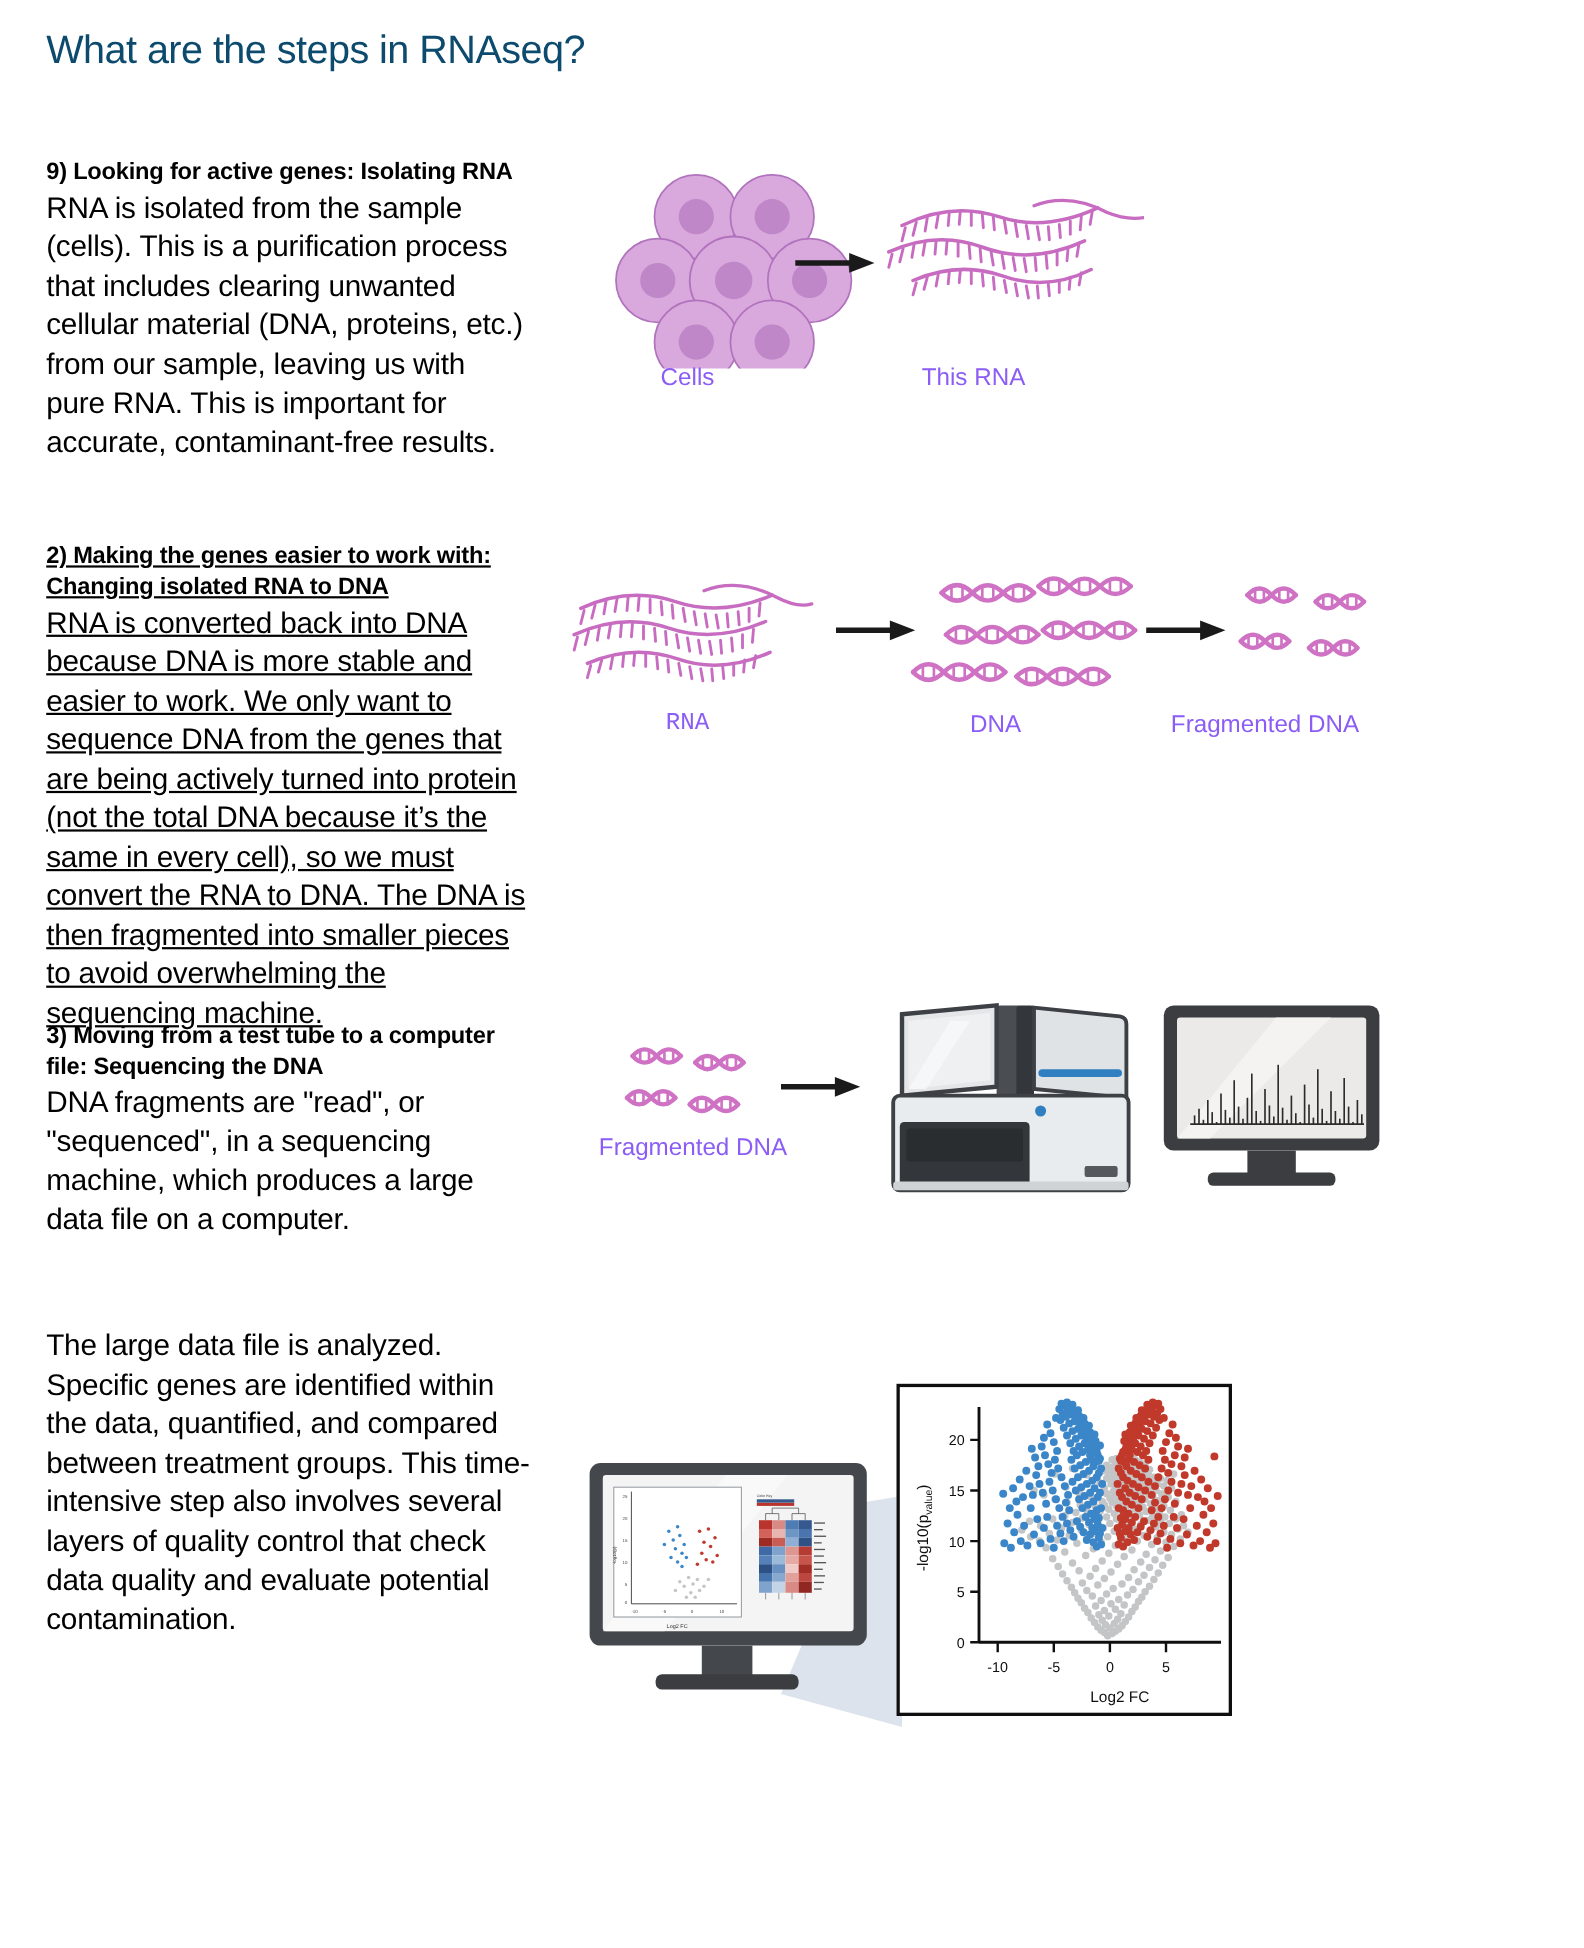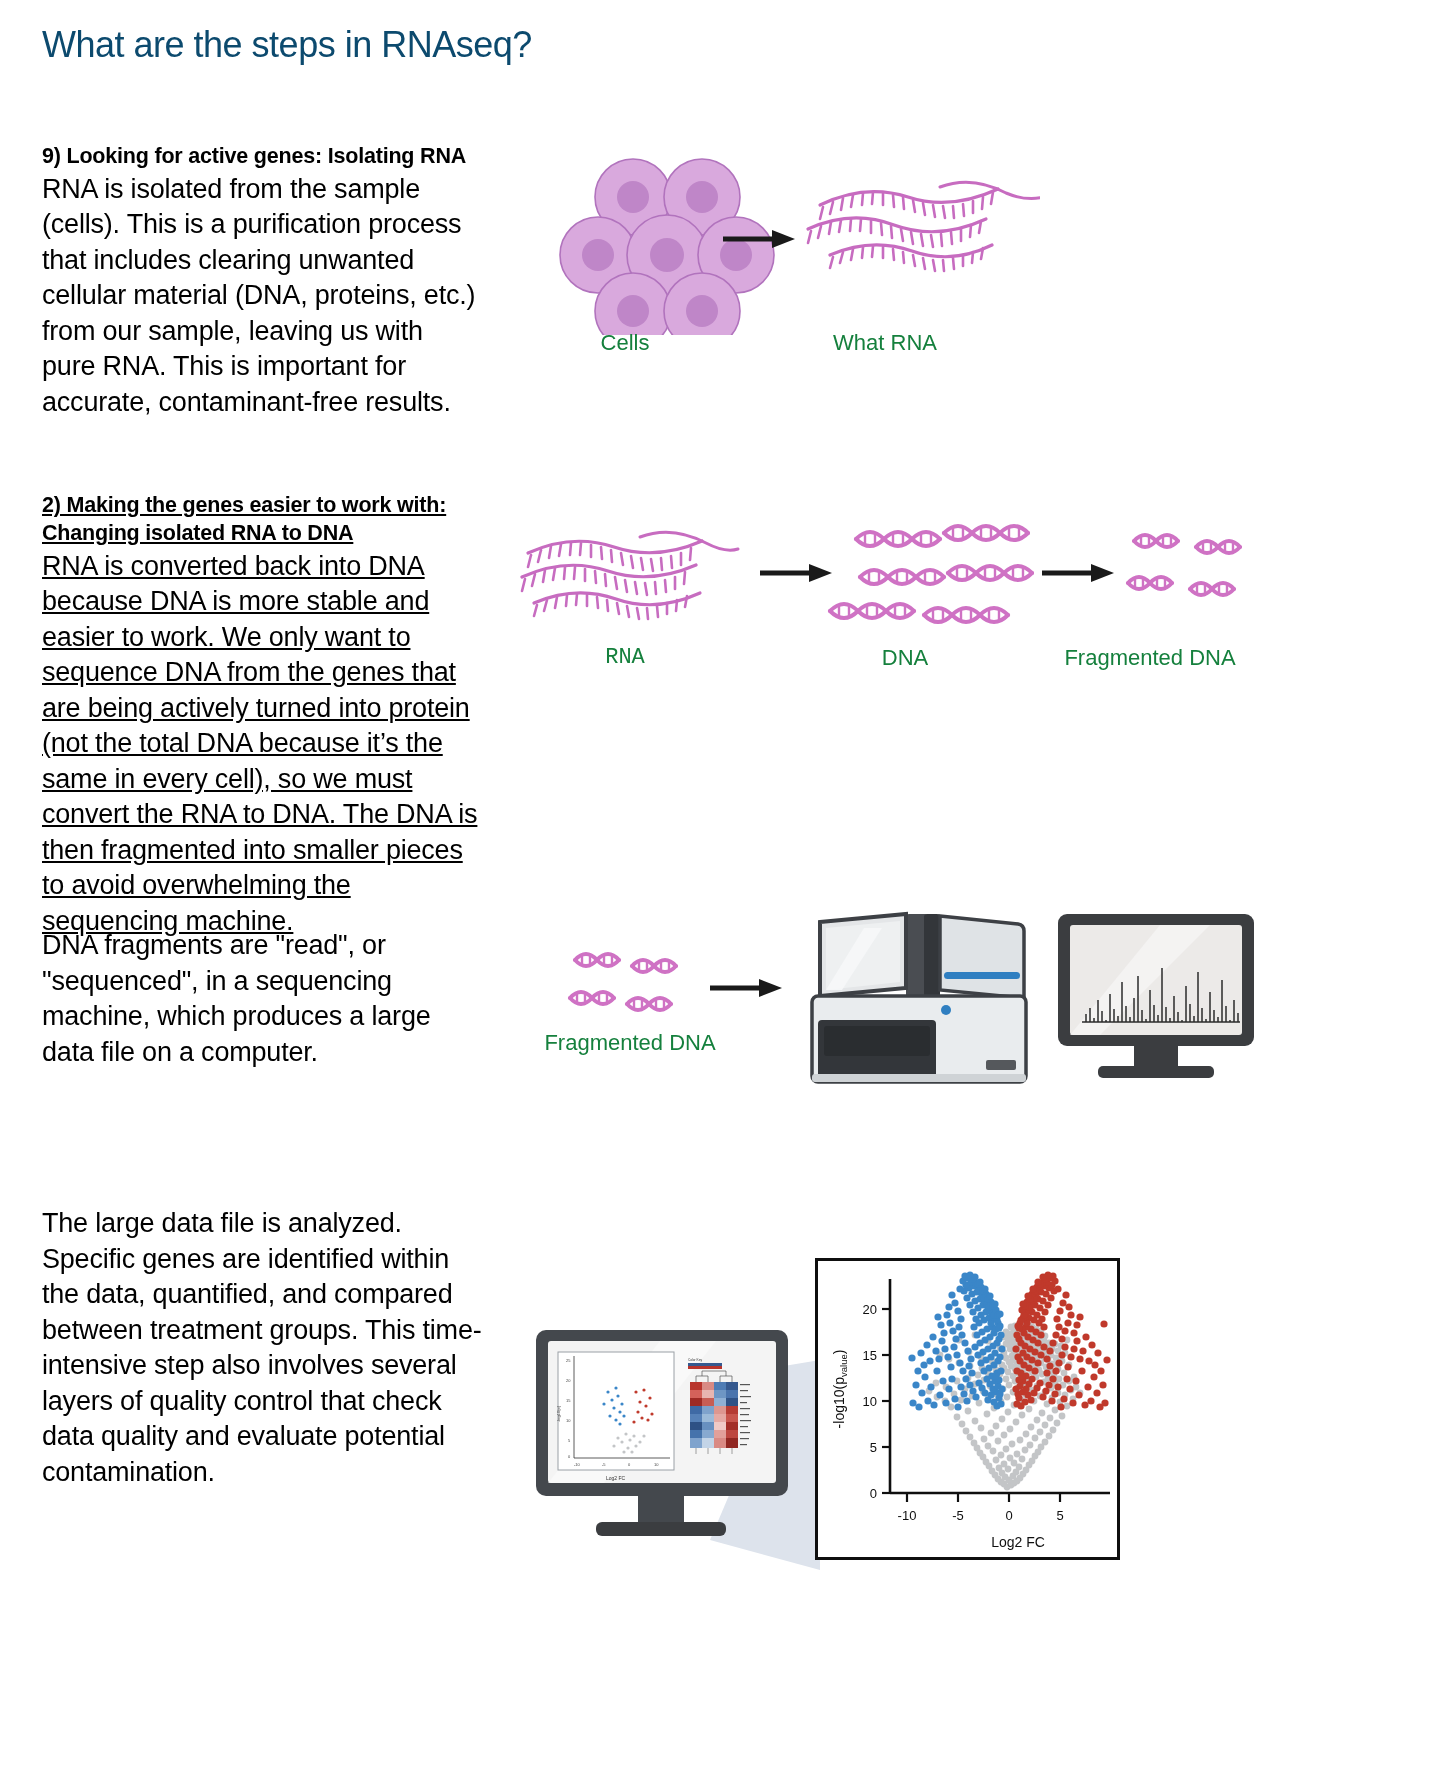--- a/index.html
+++ b/index.html
@@ -43,21 +43,21 @@
   }
   #txt1 { top:143px; }
   #txt2 { top:492px;text-decoration:underline; }
   #txt3 { top:928px; }
   #txt4 { top:1206px; }
 
   
   .cap {
     position:absolute;
     font-size:22px;
-    color:#15803d;
+    color:#8b5cf6;
     white-space:nowrap;
     text-align:center;
   }
 
   
   .fig { position:absolute; }
 
   
   .volcano-box {
     position:absolute;
@@ -78,20 +78,21 @@
     <p class="step-head">9) Looking for active genes: Isolating RNA</p>
     <p class="step-body">RNA is isolated from the sample (cells). This is a purification process that includes clearing unwanted cellular material (DNA, proteins, etc.) from our sample, leaving us with pure RNA. This is important for accurate, contaminant-free results.</p>
   </div>
 
   <div class="step-text" id="txt2">
     <p class="step-head">2) Making the genes easier to work with: Changing isolated RNA to DNA</p>
     <p class="step-body">RNA is converted back into DNA because DNA is more stable and easier to work. We only want to sequence DNA from the genes that are being actively turned into protein (not the total DNA because it’s the same in every cell), so we must convert the RNA to DNA. The DNA is then fragmented into smaller pieces to avoid overwhelming the sequencing machine.</p>
   </div>
 
   <div class="step-text" id="txt3">
+    <p class="step-head">3) Moving from a test tube to a computer file: Sequencing the DNA</p>
     <p class="step-body">DNA fragments are "read", or "sequenced", in a sequencing machine, which produces a large data file on a computer.</p>
   </div>
 
   <div class="step-text" id="txt4">
     <p class="step-body">The large data file is analyzed. Specific genes are identified within the data, quantified, and compared between treatment groups. This time-intensive step also involves several layers of quality control that check data quality and evaluate potential contamination.</p>
   </div>
 
   <svg class="fig" style="left:520px; top:145px;" width="520" height="190">
     <g>
       <g>
@@ -189,21 +190,21 @@
         <path d="M433 113 l1 11"></path>
           <path d="M443 110 l0 11"></path>
           <path d="M453 107 l-1 11"></path>
         <path d="M463 103 l-2 11"></path>
       </g>
       <path d="M420 42 Q452 30 486 48 Q510 58 530 50" stroke-width="3"></path>
     </g>
   </svg>
 
   <div class="cap" style="left:545px; top:330px; width:160px;">Cells</div>
-  <div class="cap" style="left:805px; top:330px; width:160px;">What RNA</div>
+  <div class="cap" style="left:805px; top:330px; width:160px;">This RNA</div>
 
   <svg class="fig" style="left:520px; top:515px;" width="760" height="130">
 
     <g fill="none" stroke="#c76cc0" stroke-width="3.2" stroke-linecap="round">
       <path d="M8 38 Q52 18 94 32 Q136 46 182 26"></path>
       <g stroke-width="2.6">
         <path d="M11 40 l-3 12"></path>
           <path d="M21 35 l-3 12"></path>
           <path d="M31 31 l-2 12"></path>
         <path d="M41 29 l-2 12"></path>

